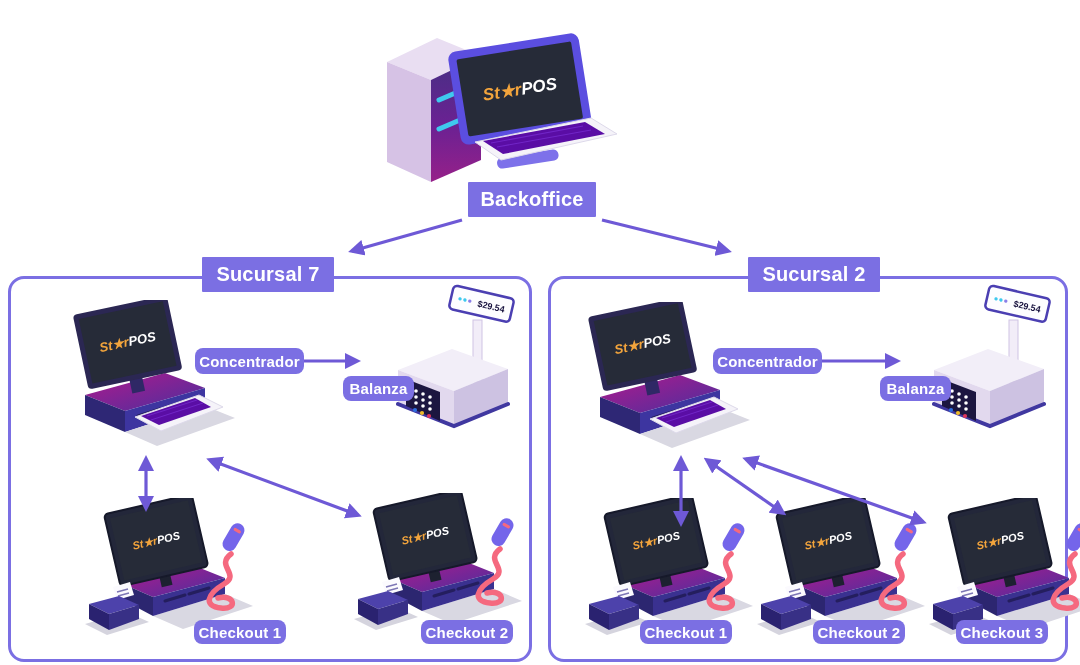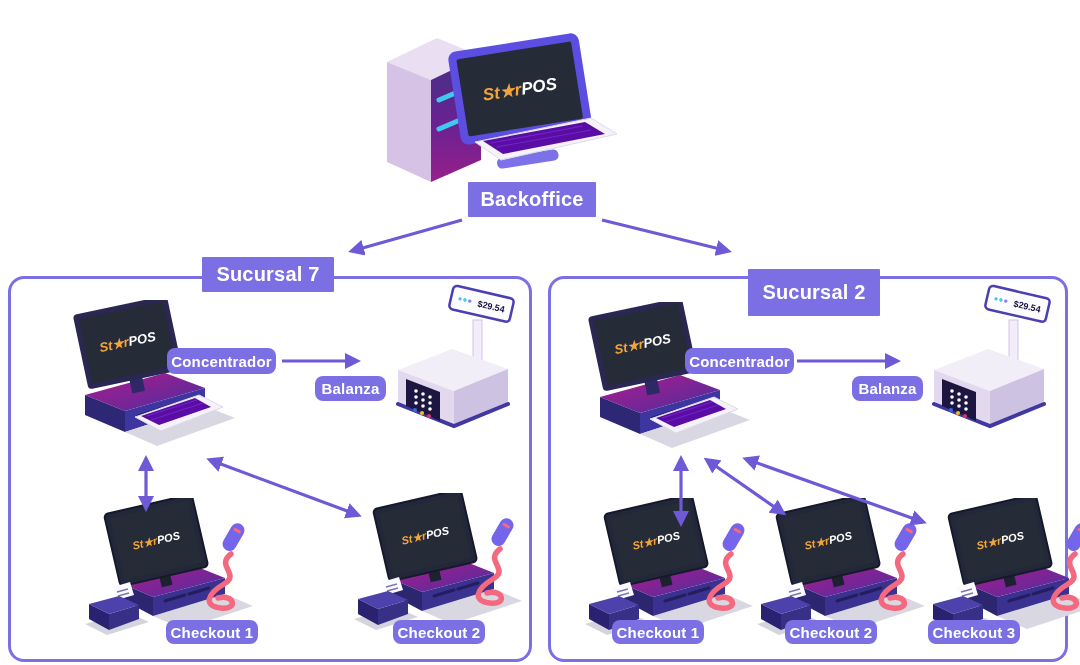--- a/index.html
+++ b/index.html
@@ -5,21 +5,21 @@
   html,body{margin:0;padding:0;}
   body{font-family:"Liberation Sans",sans-serif;}
   #stage{position:relative;width:1080px;height:665px;background:#ffffff;overflow:hidden;}
   .box{position:absolute;border:3px solid var(--accent);border-radius:16px;background:transparent;z-index:1;}
   .device{position:absolute;z-index:2;}
   #arrows{position:absolute;left:0;top:0;z-index:3;}
   .lbl{position:absolute;z-index:4;background:var(--accent);color:#fff;font-weight:bold;
        display:flex;align-items:center;justify-content:center;border-radius:9px;
        white-space:nowrap;letter-spacing:.2px;}
   .lbl.big{font-size:20px;border-radius:1px;}
-  .lbl.small{font-size:15px;border-radius:8px;}
+  .lbl.small{font-size:15px;border-radius:8px;margin-left:28px;}
   svg text{font-family:"Liberation Sans",sans-serif;}
   .logo-star{fill:var(--logo-orange);font-style:italic;font-weight:bold;}
   .logo-pos{fill:#ffffff;font-style:italic;font-weight:bold;}
 </style>
 </head>
 <body>
 
 <div id="stage">
 
   <svg width="0" height="0" style="position:absolute" aria-hidden="true">
@@ -319,21 +319,21 @@
       <line x1="681" y1="459" x2="681" y2="523" marker-start="url(#ah)" marker-end="url(#ah)"></line>
       <line x1="707" y1="460" x2="783" y2="513" marker-start="url(#ah)" marker-end="url(#ah)"></line>
       <line x1="746" y1="459" x2="923" y2="522" marker-start="url(#ah)" marker-end="url(#ah)"></line>
       <line x1="797" y1="361" x2="897" y2="361" marker-end="url(#ah)"></line>
     </g>
   </svg>
 
   <div class="lbl big" style="left:468px;top:182px;width:128px;height:35px;">Backoffice</div>
 
   <div class="lbl big" style="left:202px;top:257px;width:132px;height:35px;">Sucursal 7</div>
-  <div class="lbl big" style="left:748px;top:269px;width:132px;height:47px;">Sucursal 2</div>
+  <div class="lbl big" style="left:748px;top:257px;width:132px;height:35px;">Sucursal 2</div>
 
   <div class="lbl small" style="left:167px;top:348px;width:109px;height:26px;">Concentrador</div>
   <div class="lbl small" style="left:315px;top:376px;width:71px;height:25px;">Balanza</div>
   <div class="lbl small" style="left:166px;top:620px;width:92px;height:24px;">Checkout 1</div>
   <div class="lbl small" style="left:393px;top:620px;width:92px;height:24px;">Checkout 2</div>
 
   <div class="lbl small" style="left:685px;top:348px;width:109px;height:26px;">Concentrador</div>
   <div class="lbl small" style="left:852px;top:376px;width:71px;height:25px;">Balanza</div>
   <div class="lbl small" style="left:612px;top:620px;width:92px;height:24px;">Checkout 1</div>
   <div class="lbl small" style="left:785px;top:620px;width:92px;height:24px;">Checkout 2</div>

